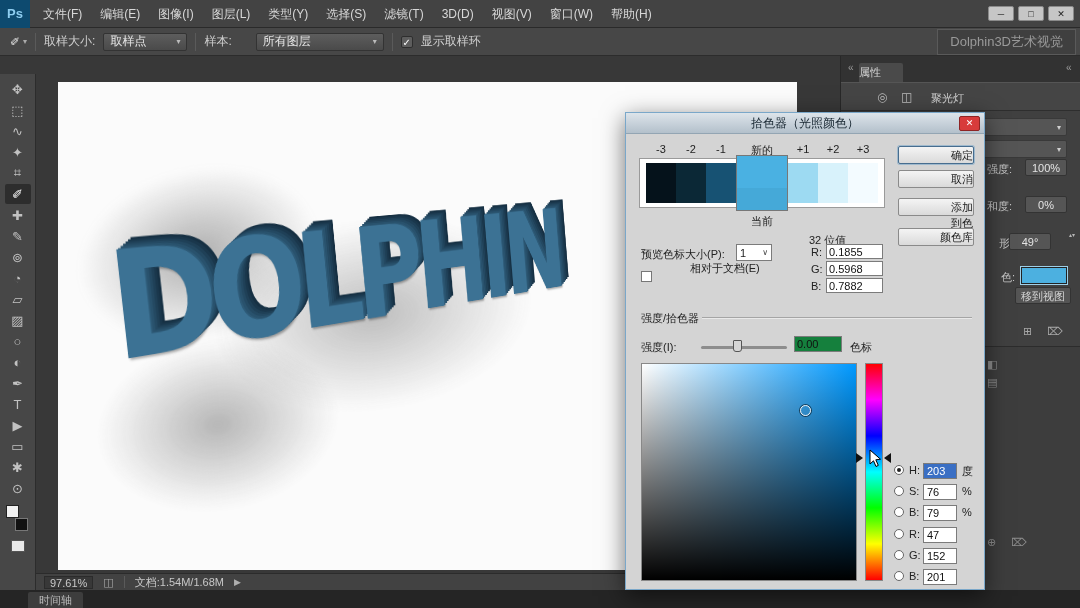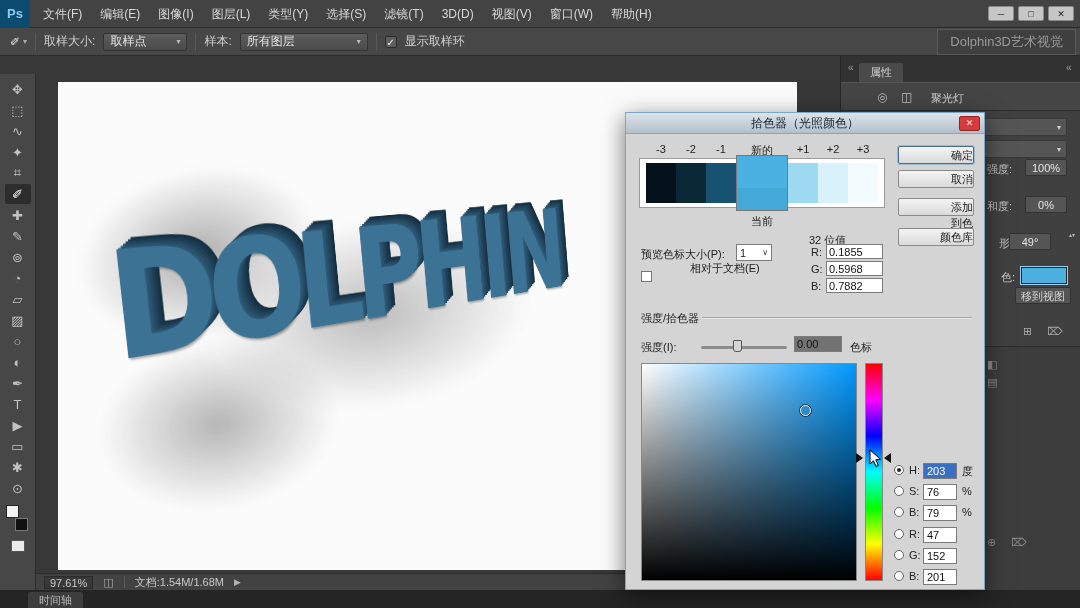--- a/index.html
+++ b/index.html
@@ -11,21 +11,21 @@
   .ps-logo { width:30px; height:28px; background:#0d4a6f; color:#8ecdf0; font-weight:bold; font-size:13px; display:flex; align-items:center; justify-content:center; margin-right:4px; }
   .menu-item { padding:0 9px; height:28px; line-height:28px; cursor:default; }
   .win-controls { margin-left:auto; display:flex; gap:4px; padding-right:6px; }
   .win-btn { width:26px; height:15px; background:#c6c6c6; color:#222; font-size:9px; line-height:15px; text-align:center; border-radius:2px; border:1px solid #8a8a8a; }
 
   
   .optionsbar { position:absolute; left:0; top:28px; width:1080px; height:28px; background:#474747; border-bottom:1px solid #2c2c2c; display:flex; align-items:center; font-size:12px; gap:8px; padding-left:6px; }
   .tool-well { display:flex; align-items:center; gap:3px; padding:2px 8px 2px 4px; border-right:1px solid #5a5a5a; color:#e0e0e0; }
   .opt-label { color:#cfcfcf; }
   .dropdown { display:flex; align-items:center; justify-content:space-between; background:linear-gradient(#5d5d5d,#4a4a4a); border:1px solid #333; border-radius:2px; height:18px; padding:0 6px; color:#e4e4e4; }
-  .dd-w80 { width:84px; } .dd-w130 { width:128px; }
+  .dd-w80 { width:84px; } .dd-w130 { width:128px;margin-left:16px; }
   .vsep { width:1px; height:18px; background:#5a5a5a; }
   .checkbox { width:12px; height:12px; background:#5d5d5d; border:1px solid #2e2e2e; color:#fff; font-size:10px; line-height:11px; text-align:center; border-radius:2px; }
   .watermark { margin-left:auto; margin-right:4px; background:#3f3f3f; border:1px solid #5a5a5a; padding:3px 12px; color:#999; font-size:13px; }
 
   
   .tabbar { position:absolute; left:0; top:56px; width:840px; height:18px; background:#313131; border-bottom:1px solid #2a2a2a; }
   .doc-tab { position:absolute; left:36px; top:0; height:18px; background:#505050; color:#cfcfcf; font-size:11px; display:flex; align-items:center; gap:10px; padding:0 9px; border-right:1px solid #262626; }
   .tab-close { color:#a8a8a8; font-size:11px; }
 
   
@@ -56,21 +56,21 @@
 
   
   .bottombar { position:absolute; left:0; top:590px; width:1080px; height:18px; background:#252525; }
   .timeline-tab { position:absolute; left:28px; top:2px; height:16px; background:#3d3d3d; color:#b8b8b8; font-size:11px; padding:0 11px; display:flex; align-items:center; border-radius:2px 2px 0 0; }
 
   
   .right-panel { position:absolute; left:840px; top:56px; width:240px; height:534px; background:#404040; border-left:1px solid #282828; font-size:11px; color:#c9c9c9; }
   .rp-head { position:absolute; left:0; top:0; width:240px; height:26px; background:#323232; }
   .rp-collapse { position:absolute; top:6px; color:#9a9a9a; font-size:10px; }
   .rp-collapse.l { left:7px; } .rp-collapse.r { left:225px; }
-  .rp-tab { position:absolute; left:18px; top:7px; width:44px; height:19px; background:#4a4a4a; color:#d6d6d6; text-align:center; line-height:19px; border-radius:2px 2px 0 0; }
+  .rp-tab { position:absolute; left:18px; top:7px; width:44px; height:19px; background:#4a4a4a; color:#d6d6d6; line-height:19px; border-radius:2px 2px 0 0; }
   .rp-sub { position:absolute; left:0; top:26px; width:240px; height:29px; background:#454545; border-top:1px solid #555; border-bottom:1px solid #2e2e2e; }
   .rp-sub .ic { position:absolute; top:7px; color:#bdbdbd; font-size:12px; }
   .rp-light-label { position:absolute; left:90px; top:8px; color:#cfcfcf; }
   .rp-dd { position:absolute; left:8px; width:218px; height:18px; background:#555; border:1px solid #393939; border-radius:2px; display:flex; align-items:center; justify-content:flex-end; padding-right:5px; color:#cfcfcf; }
   .rp-label { position:absolute; color:#c4c4c4; }
   .rp-box { position:absolute; width:42px; height:17px; background:#555; border:1px solid #333; color:#e4e4e4; text-align:center; line-height:16px; border-radius:2px; }
   .rp-stepper { position:absolute; left:228px; top:177px; font-size:6px; color:#b5b5b5; line-height:5px; }
   .rp-swatch { position:absolute; left:180px; top:211px; width:46px; height:17px; border:1px solid #222; box-shadow:0 0 0 1px #9ecfe8; }
   .rp-btn { position:absolute; left:174px; top:231px; width:56px; height:17px; background:#555; border:1px solid #333; color:#d6d6d6; text-align:center; line-height:16px; border-radius:2px; font-size:11px; }
   .rp-ic { position:absolute; color:#a9a9a9; font-size:11px; }
@@ -98,21 +98,21 @@
   .dlg-btn.default { border:1px solid #476d8f; box-shadow:0 0 0 1px #9fb9cd; }
 
   .dlg-label { position:absolute; color:#222; }
   .mini-dd { position:absolute; left:110px; top:110px; width:36px; height:17px; background:#fff; border:1px solid #7b7b7b; display:flex; align-items:center; justify-content:space-between; padding:0 3px; }
   .f32-field { position:absolute; left:200px; width:57px; height:15px; background:#fff; border:1px solid #7b7b7b; font-size:11px; padding:0 2px; font-family:inherit; color:#111; }
   .dlg-check { position:absolute; left:15px; top:137px; width:11px; height:11px; background:#fff; border:1px solid #777; }
 
   .section-line { position:absolute; left:76px; top:183px; width:270px; height:1px; background:#a5a5a5; box-shadow:0 1px 0 #e9e9e9; }
   .slider-track { position:absolute; left:75px; top:212px; width:86px; height:3px; background:#8d8d8d; border-radius:2px; }
   .slider-handle { position:absolute; left:107px; top:206px; width:9px; height:12px; background:#d6d6d6; border:1px solid #555; border-radius:1px 1px 3px 3px; }
-  .val-field { position:absolute; height:16px; background:#737373; border:1px solid #7b7b7b; font-size:11px; padding:4px 2px; font-family:inherit; color:#111; }
+  .val-field { position:absolute; height:16px; background:#15803d; border:1px solid #7b7b7b; font-size:11px; padding:4px 2px; font-family:inherit; color:#111; }
 
   .sv-field { position:absolute; left:15px; top:229px; width:216px; height:218px; border:1px solid #888; }
   .sv-marker { position:absolute; left:158px; top:41px; width:11px; height:11px; border:1px solid #f2f2f2; border-radius:50%; box-shadow:0 0 0 1px rgba(0,0,0,0.55); }
   .hue-strip { position:absolute; left:239px; top:229px; width:18px; height:218px; border:1px solid #888;
     background:linear-gradient(to bottom, #f00 0%, #f0f 16.6%, #00f 33.3%, #0ff 50%, #0f0 66.6%, #ff0 83.3%, #f00 100%); }
   .hue-arrow { position:absolute; width:0; height:0; border-top:5px solid transparent; border-bottom:5px solid transparent; }
   .hue-arrow.l { left:230px; top:319px; border-left:7px solid #111; }
   .hue-arrow.r { left:258px; top:319px; border-right:7px solid #111; }
 
   .cp-row { position:absolute; left:266px; width:90px; height:17px; }

